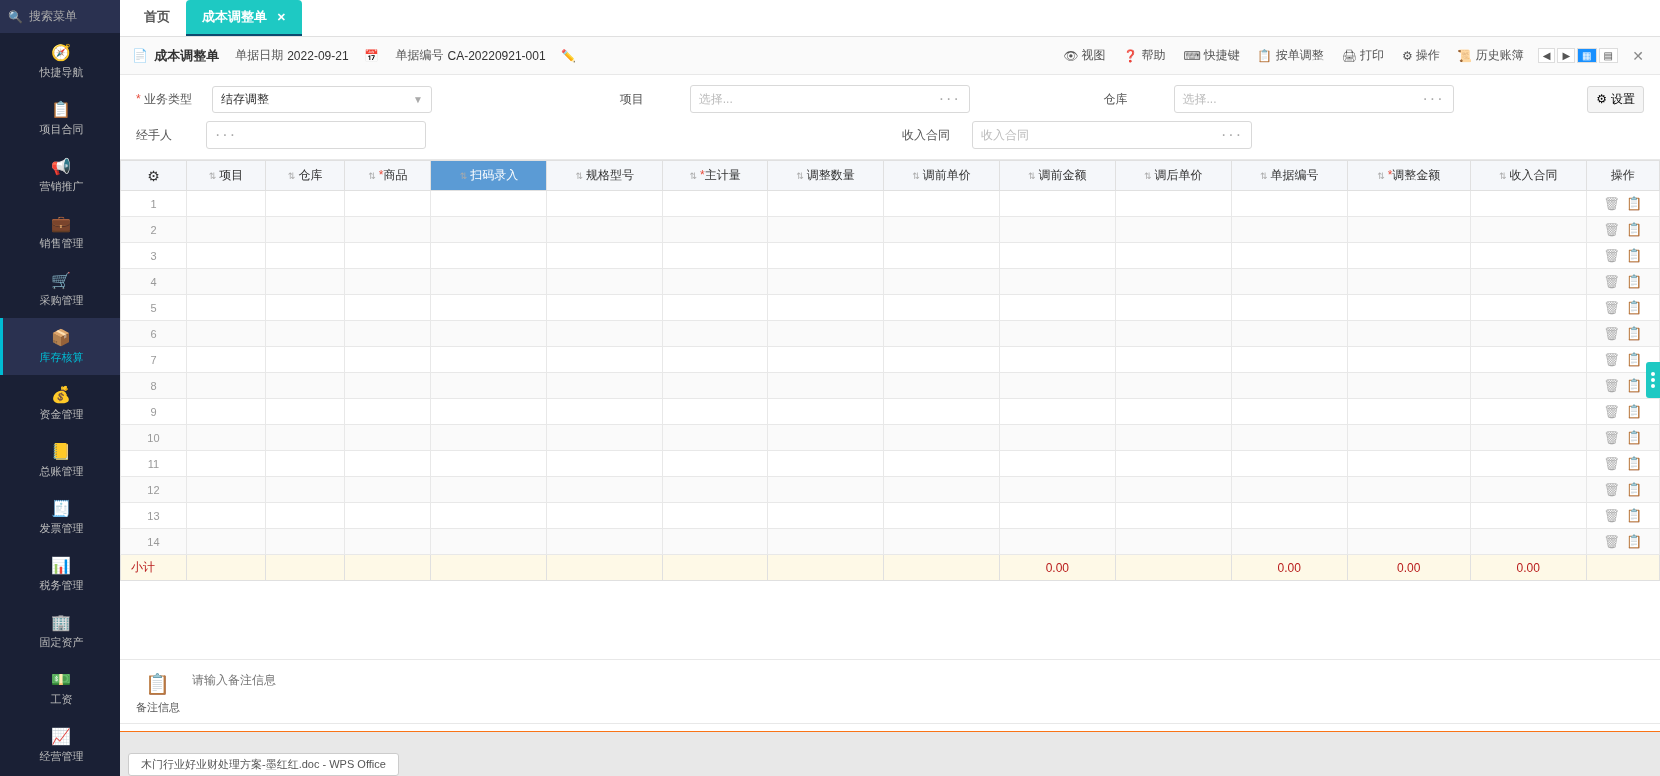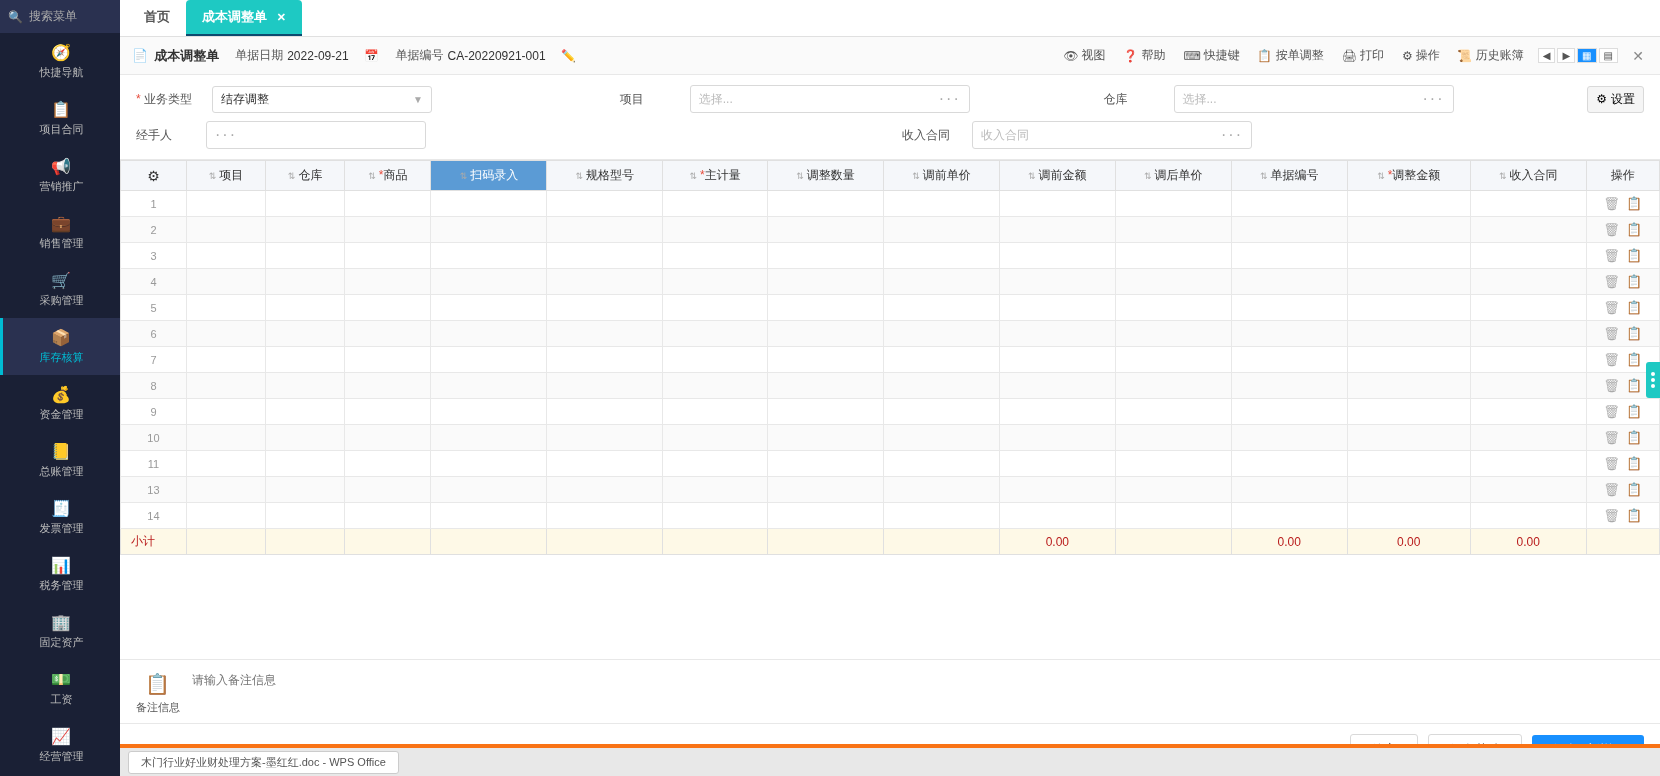--- a/index.html
+++ b/index.html
@@ -331,25 +331,25 @@
     .btn-secondary { background: #fff; color: #555; border: 1px solid #d9d9d9; }
     .btn-primary { background: #1890ff; color: #fff; border: none; display: flex; align-items: center; gap: 4px; }
     .btn-primary .arrow-down { font-size: 10px; }
 
     
     .taskbar {
       position: fixed;
       bottom: 0;
       left: 120px;
       right: 0;
-      height: 32px;
+      height: 45px;
       background: #e8e8e8;
-      border-top: 4px solid #f97316;
-      display: flex;
-      align-items: center;
+      border-top: 1px solid #f97316;
+      display: flex;
+      align-items: flex-end;
       padding: 0 8px;
       font-size: 11px;
       color: #555;
       z-index: 100;
     }
     .taskbar-item {
       background: #fff;
       border: 1px solid #ccc;
       padding: 3px 12px;
       border-radius: 3px;
@@ -834,20 +834,42 @@
               <td></td>
               <td></td>
               <td>
                 <div class="action-icons">
                   <span class="action-icon">🗑</span>
                   <span class="action-icon">📋</span>
                 </div>
               </td>
             </tr>
             <tr>
+              <td><span class="row-num">12</span></td>
+              <td></td>
+              <td></td>
+              <td></td>
+              <td></td>
+              <td></td>
+              <td></td>
+              <td></td>
+              <td></td>
+              <td></td>
+              <td></td>
+              <td></td>
+              <td></td>
+              <td></td>
+              <td>
+                <div class="action-icons">
+                  <span class="action-icon">🗑</span>
+                  <span class="action-icon">📋</span>
+                </div>
+              </td>
+            </tr>
+            <tr>
               <td><span class="row-num">13</span></td>
               <td></td>
               <td></td>
               <td></td>
               <td></td>
               <td></td>
               <td></td>
               <td></td>
               <td></td>
               <td></td>

